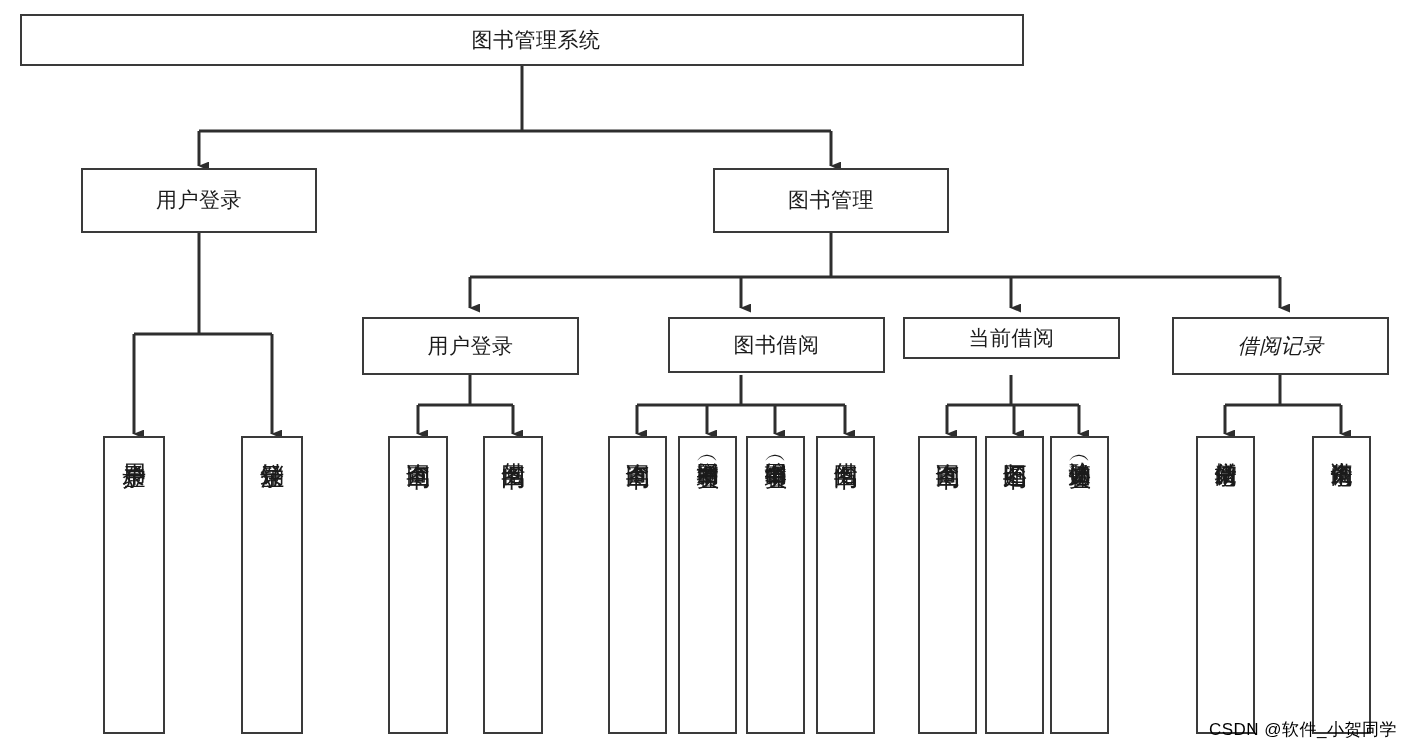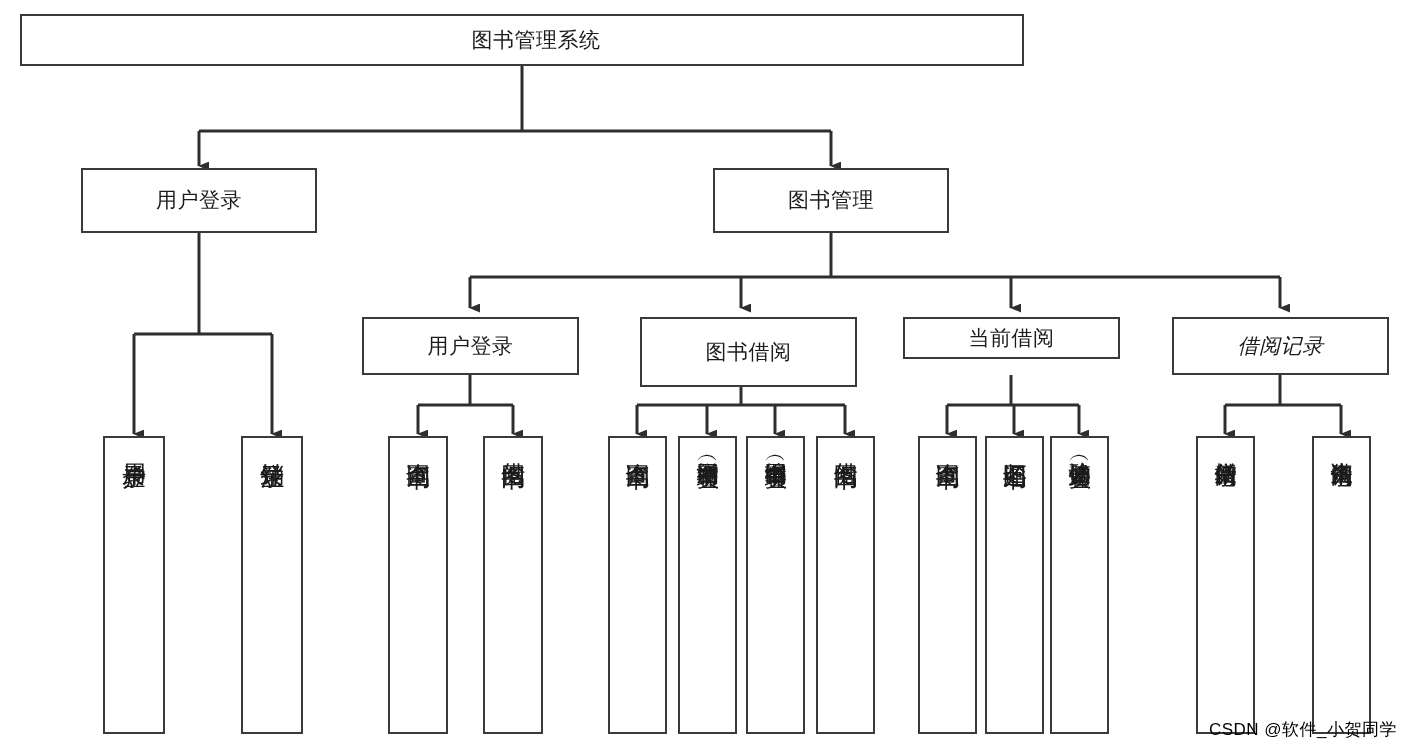--- a/index.html
+++ b/index.html
@@ -134,21 +134,21 @@
   <div class="node horiz" style="left:81px; top:168px; width:236px; height:65px;">
     <span class="lbl">用户登录</span>
   </div>
   <div class="node horiz" style="left:713px; top:168px; width:236px; height:65px;font-family:Liberation Serif, serif;">
     <span class="lbl">图书管理</span>
   </div>
 
   <div class="node horiz" style="left:362px; top:317px; width:217px; height:58px;">
     <span class="lbl">用户登录</span>
   </div>
-  <div class="node horiz" style="left:640px; top:317px; width:217px; height:70px;">
+  <div class="node horiz" style="left:668px; top:317px; width:217px; height:56px;">
     <span class="lbl">图书借阅</span>
   </div>
   <div class="node horiz" style="left:903px; top:317px; width:217px; height:42px;">
     <span class="lbl">当前借阅</span>
   </div>
   <div class="node horiz" style="left:1172px; top:317px; width:217px; height:58px;font-style:italic;">
     <span class="lbl">借阅记录</span>
   </div>
 
   <div class="node vert" style="left:103px; top:436px; width:62px; height:298px;">

